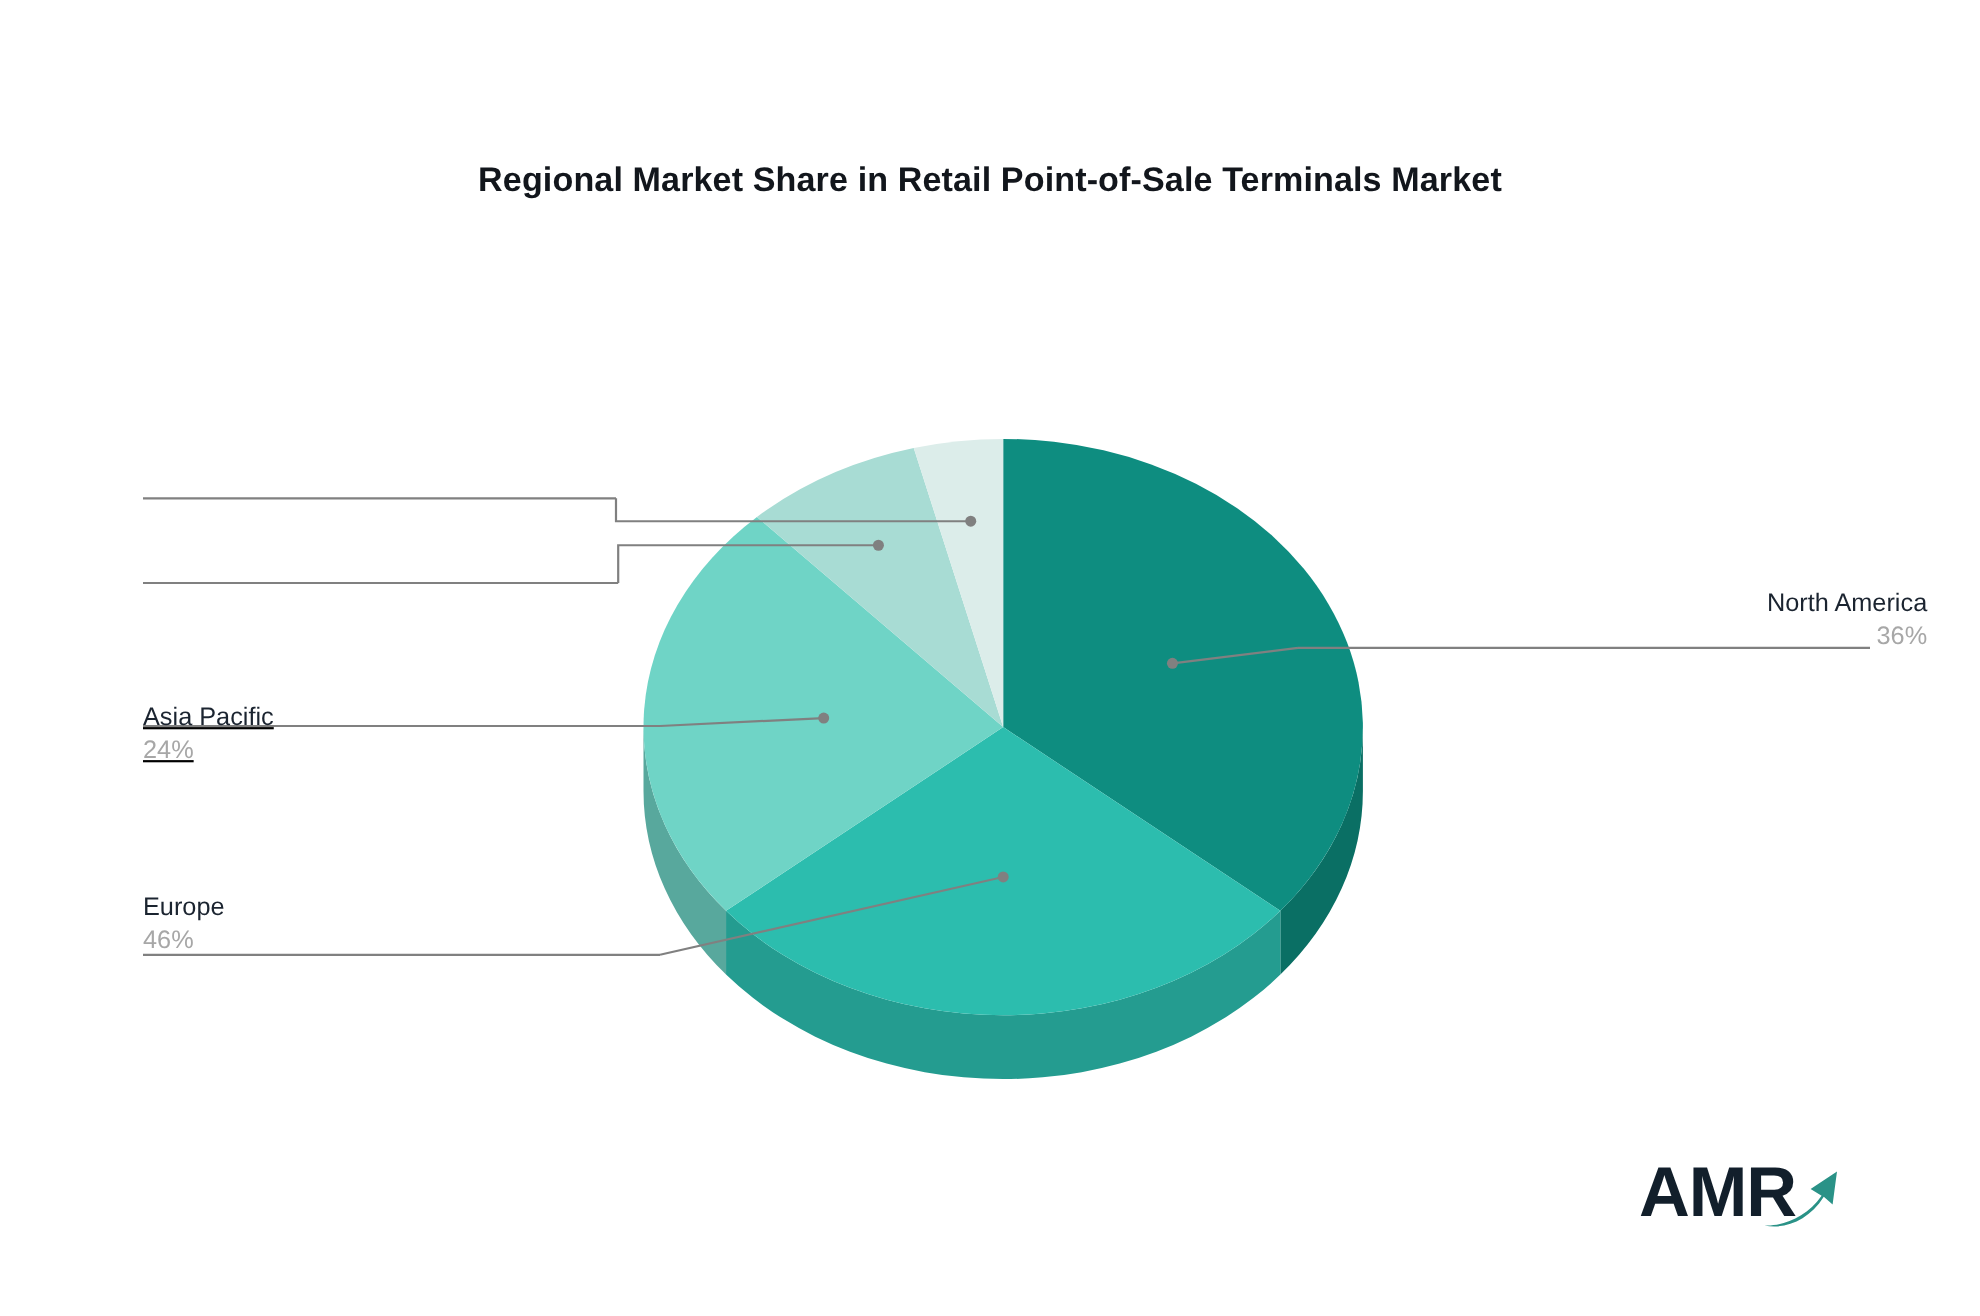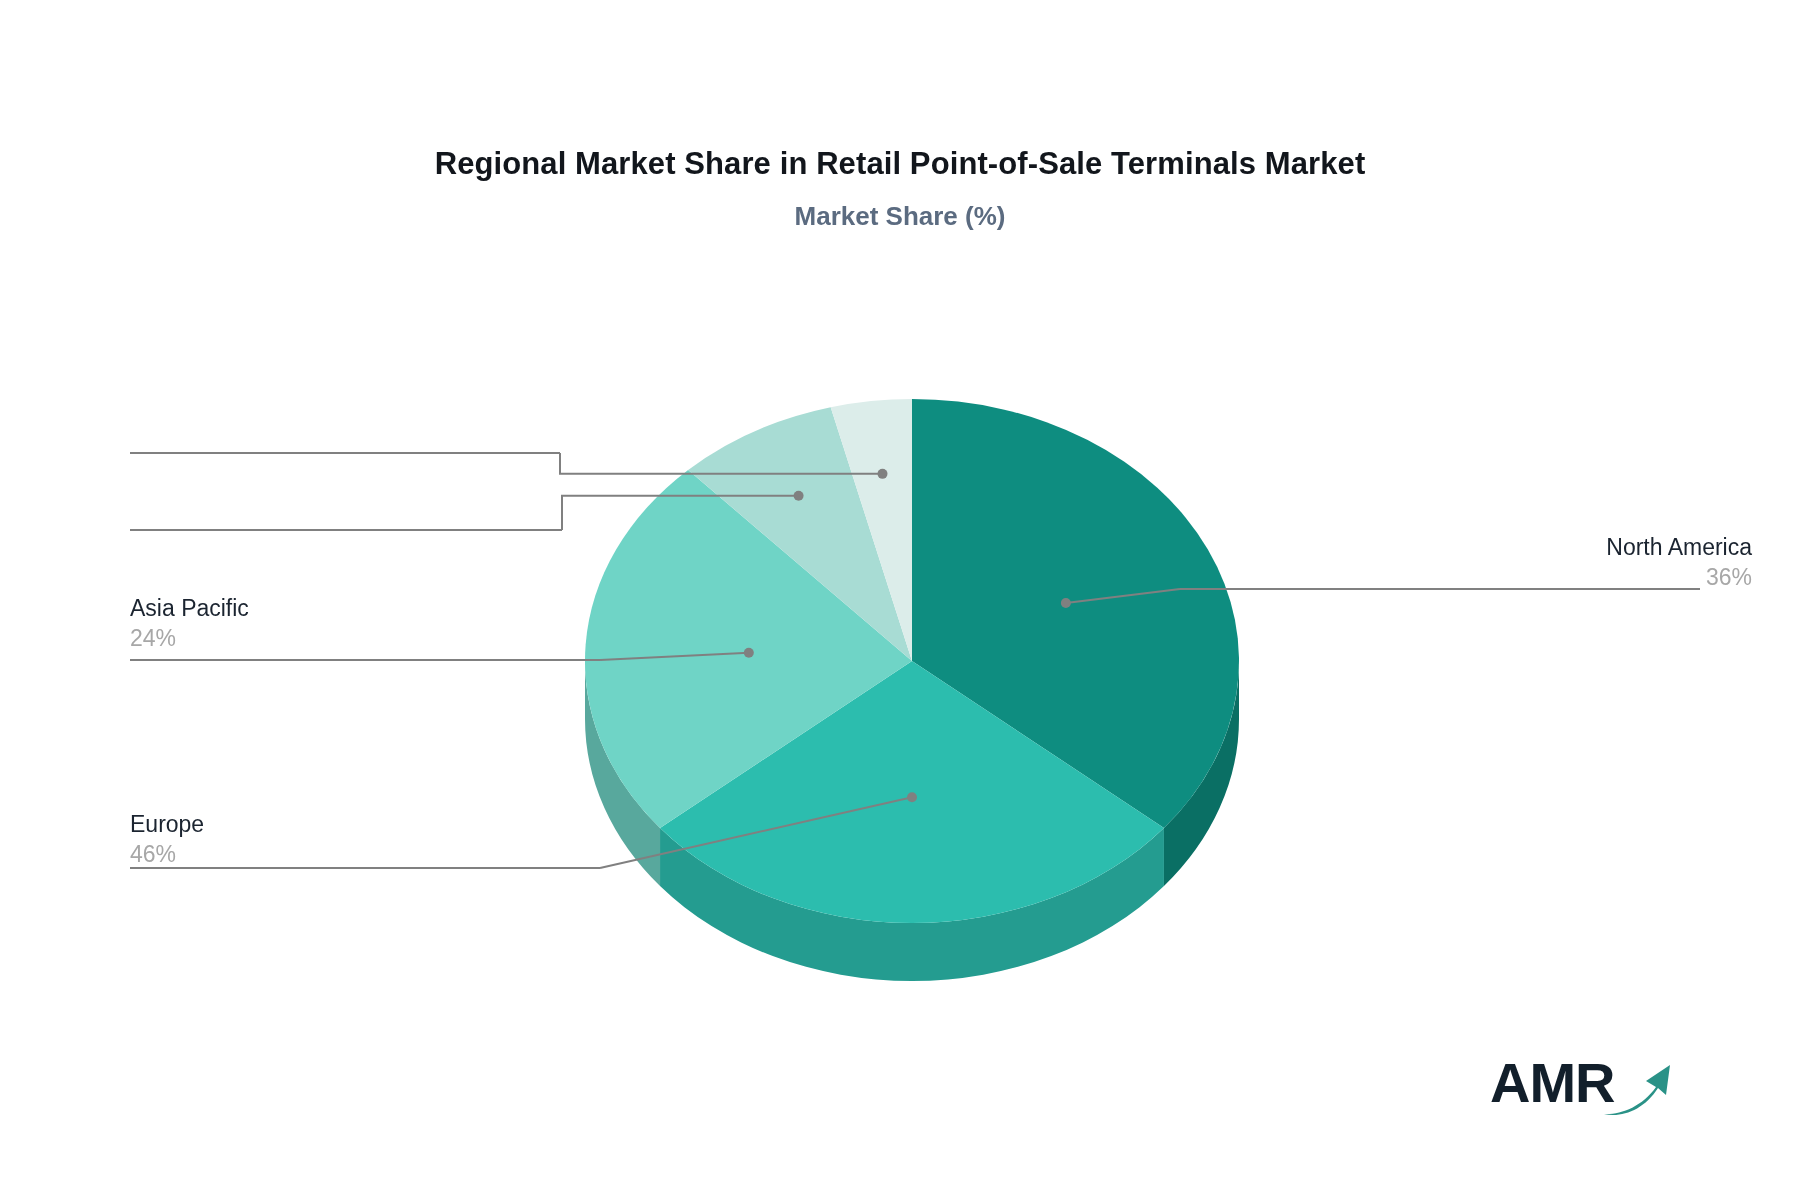--- a/index.html
+++ b/index.html
@@ -73,39 +73,38 @@
     position: absolute;
     left: 1490px;
     top: 1035px;
     width: 180px;
     height: 75px;
   }
   #amr-logo .wordmark {
     position: absolute;
     left: 0;
     top: 4px;
-    font-size: 56px;
+    font-size: 64px;
     font-weight: bold;
     color: #121f2b;
     letter-spacing: -1px;
     line-height: 56px;
   }
   #amr-logo svg {
     position: absolute;
     left: 112px;
     top: 6px;
   }
 </style>
 </head>
 <body>
 
 <div id="canvas">
 
   <div id="title">Regional Market Share in Retail Point-of-Sale Terminals Market</div>
-  <div id="subtitle">Market Share (%)</div>
 
   <svg id="chart-svg" width="1800" height="1196">
 
     <g id="pie-sides">
         <path d="M 1239 645
              A 327 262 0 0 1 1163.957830387683 812.0050853141566
              L 1163.957830387683 870.0050853141566
              A 327 262 0 0 0 1239 703
              Z" fill="#0a6f64"></path>
         <path d="M 1163.957830387683 812.0050853141566
@@ -152,21 +151,21 @@
         <line x1="130" y1="437" x2="560" y2="437"></line>
         <line x1="130" y1="514" x2="562" y2="514"></line>
         <line x1="130" y1="644" x2="600" y2="644"></line>
         <line x1="130" y1="852" x2="600" y2="852"></line>
         <line x1="1180" y1="573" x2="1700" y2="573"></line>
       </g>
   </svg>
 
 
 
-  <div class="callout left" style="left:130px; top:577px;">
+  <div class="callout left" style="left:130px; top:620px;text-decoration:underline;">
     <div class="name">Asia Pacific</div>
     <div class="value">24%</div>
   </div>
 
   <div class="callout left" style="left:130px; top:793px;">
     <div class="name">Europe</div>
     <div class="value">46%</div>
   </div>
 
   <div class="callout right" style="right:48px; top:516px;">

